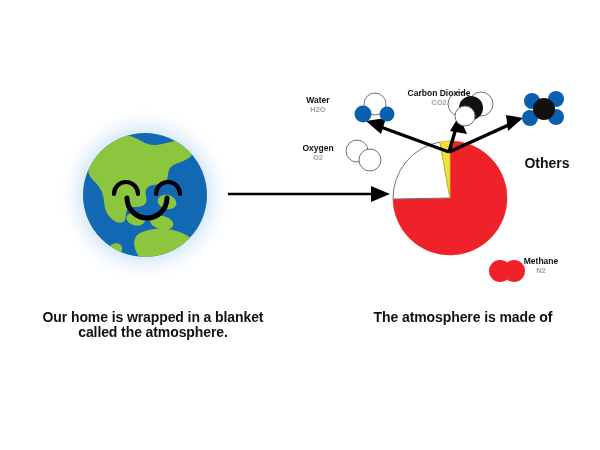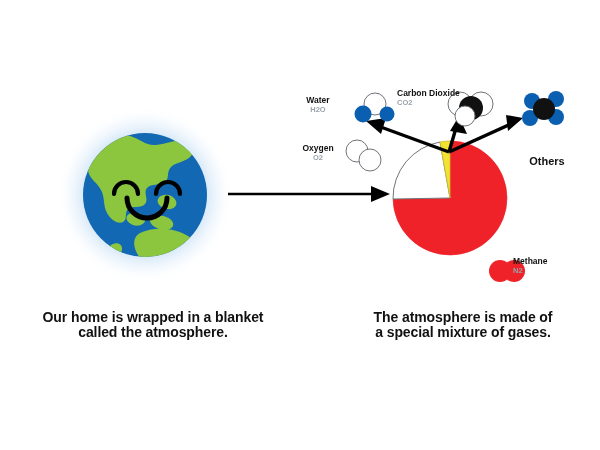--- a/index.html
+++ b/index.html
@@ -53,37 +53,37 @@
     white-space: nowrap;
   }
   .mol-label .formula {
     display: block;
     font-weight: bold;
     font-size: 7.5px;
     color: #9aa3ab;
     line-height: 10px;
   }
   .mol-label.ta-right { text-align: center; }
-  .mol-label.ta-center { }
+  .mol-label.ta-center { text-align: center; }
 
   #label-water    { left: 296px; top: 95px;  width: 44px; }
   #label-oxygen   { left: 296px; top: 143px; width: 44px; }
   #label-co2      { left: 397px; top: 88px;  width: 84px; }
   #label-methane  { left: 516px; top: 124px; width: 62px; }
   #label-nitrogen { left: 513px; top: 256px; width: 56px; }
 
   #label-others {
     position: absolute;
     left: 516px;
     top: 155px;
     width: 62px;
     text-align: center;
     font-family: "Liberation Sans", sans-serif;
     font-weight: bold;
-    font-size: 11px;
+    font-size: 14px;
     color: #111111;
     white-space: nowrap;
   }
 </style>
 </head>
 <body>
 
 <div id="stage">
 
   <svg id="art" viewBox="0 0 600 450" xmlns="http://www.w3.org/2000/svg">
@@ -249,16 +249,15 @@
     <span class="formula">N2</span>
   </div>
 
   <div class="caption" id="caption-left">
     <span class="line">Our home is wrapped in a blanket</span>
     <span class="line">called the atmosphere.</span>
   </div>
 
   <div class="caption" id="caption-right">
     <span class="line">The atmosphere is made of</span>
-    <span class="line">a special mixture of gases.</span>
   </div>
 
 </div>
 
 </body></html>

